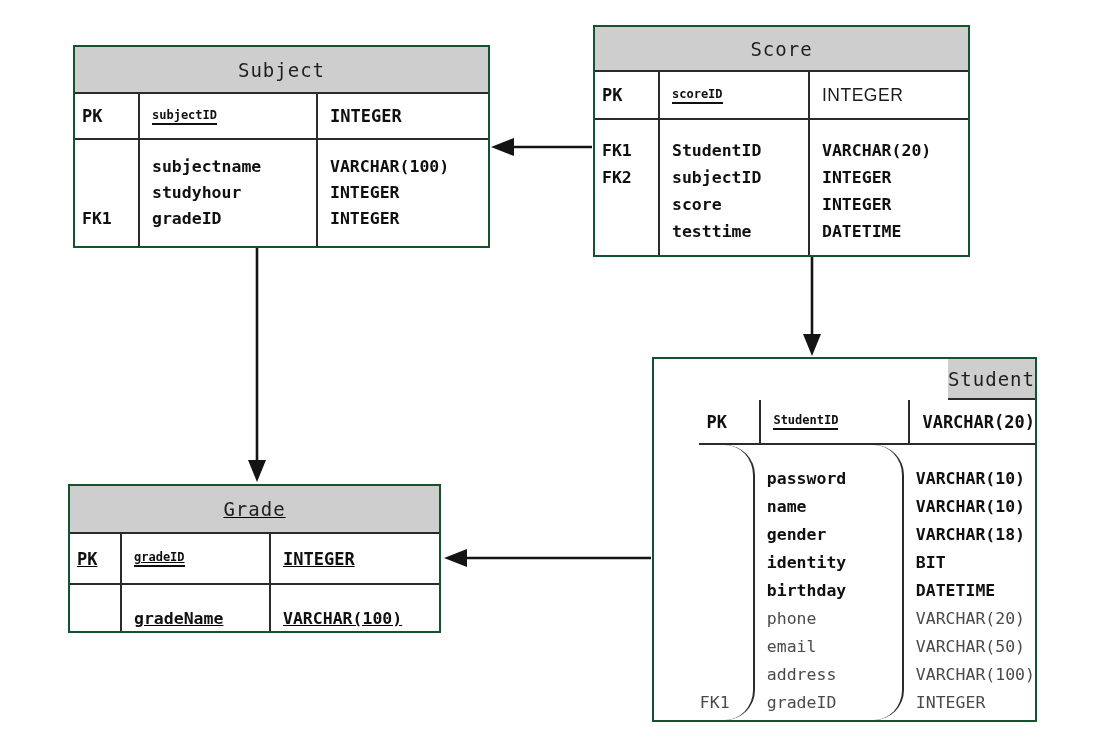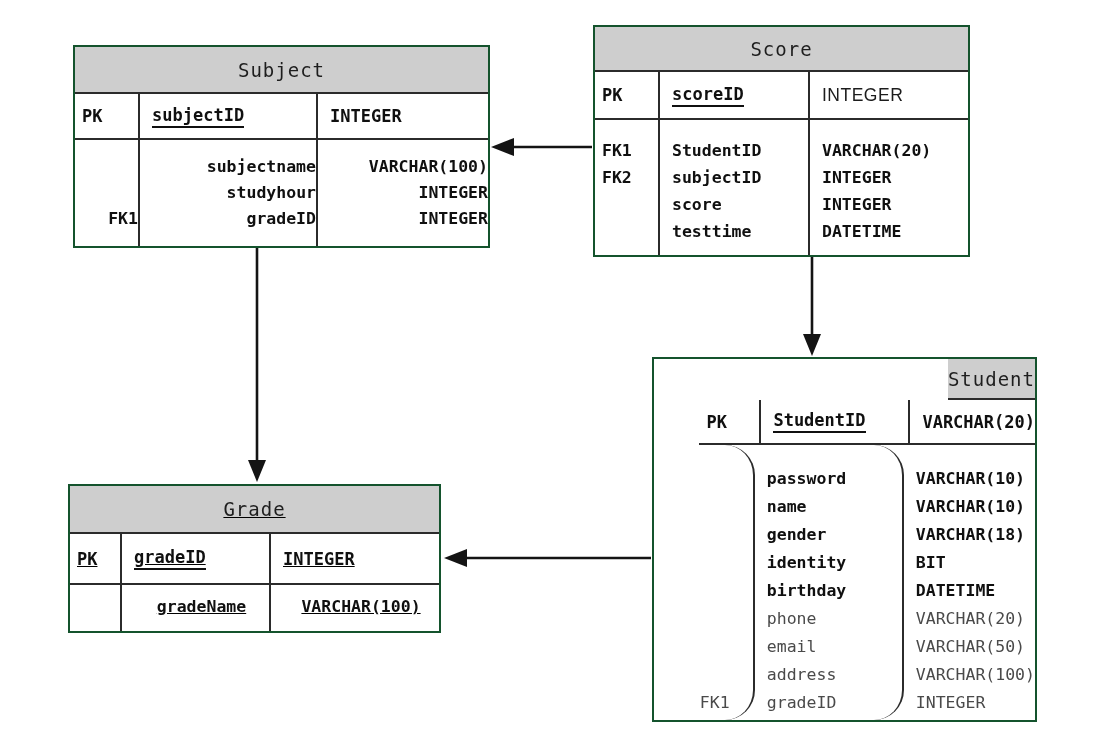--- a/index.html
+++ b/index.html
@@ -19,29 +19,29 @@
   }
   .pkrow { box-sizing:border-box; display:flex; border-bottom:2px solid #2b2b2b; }
   .pkrow > div { display:flex; align-items:center; box-sizing:border-box; }
   .attrs { display:flex; flex:1; min-height:0; }
   .c1 { width:var(--c1); border-right:2px solid #2b2b2b; padding-left:7px; box-sizing:border-box; }
   .c2 { width:var(--c2); border-right:2px solid #2b2b2b; padding-left:12px; box-sizing:border-box; }
   .c3 { flex:1; padding-left:12px; box-sizing:border-box; }
   .col { display:flex; flex-direction:column; }
   .keycell, .typecell { font-weight:700; font-size:17px; color:#101010; white-space:nowrap; }
   .pkname {
-    font-weight:700; font-size:17px; color:#101010; white-space:nowrap;
+    font-weight:700; font-size:12px; color:#101010; white-space:nowrap;
     border-bottom:2px solid #101010; padding-bottom:1px;
   }
   .typecell.sans { font-family:"Liberation Sans","DejaVu Sans",sans-serif; font-weight:400; font-size:17.5px; letter-spacing:0.5px; color:#1c1c1c; }
   .ln { font-weight:700; font-size:16.5px; color:#101010; white-space:nowrap; }
   .ln.mut { font-weight:400; color:#4a4a4a; }
 
   
-  #t-subject { left:73px; top:45px; width:417px; height:203px;text-align:right; --c1:65px; --c2:178px; }
+  #t-subject { left:73px; top:45px; width:417px; height:203px; --c1:65px; --c2:178px; }
   #t-subject .hdr { height:47px; }
   #t-subject .pkrow { height:46px; }
   #t-subject .attrs .col { padding-top:14px; }
   #t-subject .ln { height:26px; line-height:26px; }
 
   
   #t-score { left:593px; top:25px; width:377px; height:232px; --c1:65px; --c2:150px; }
   #t-score .hdr { height:45px; }
   #t-score .pkrow { height:48px; }
   #t-score .attrs .col { padding-top:17px; }
@@ -51,21 +51,21 @@
   #t-student { left:652px; top:357px; width:385px; height:365px;align-items:flex-end; --c1:62px; --c2:149px; }
   #t-student .hdr { height:41px; }
   #t-student .pkrow { height:45px; }
   #t-student .attrs .col { padding-top:20px;border-radius:30px; }
   #t-student .ln { height:28px; line-height:28px; }
 
   
   #t-grade { left:68px; top:484px; width:373px; height:149px;text-decoration:underline; --c1:52px; --c2:149px; }
   #t-grade .hdr { height:48px; }
   #t-grade .pkrow { height:51px; }
-  #t-grade .attrs .col { padding-top:0;align-items:center; }
+  #t-grade .attrs .col { padding-top:12px; }
   #t-grade .ln { height:44px; line-height:44px; }
 
   #arrows { position:absolute; left:0; top:0; width:1100px; height:743px; pointer-events:none; }
 </style>
 </head>
 <body>
 
 <div id="canvas">
 
   <div class="tbl" id="t-subject">

